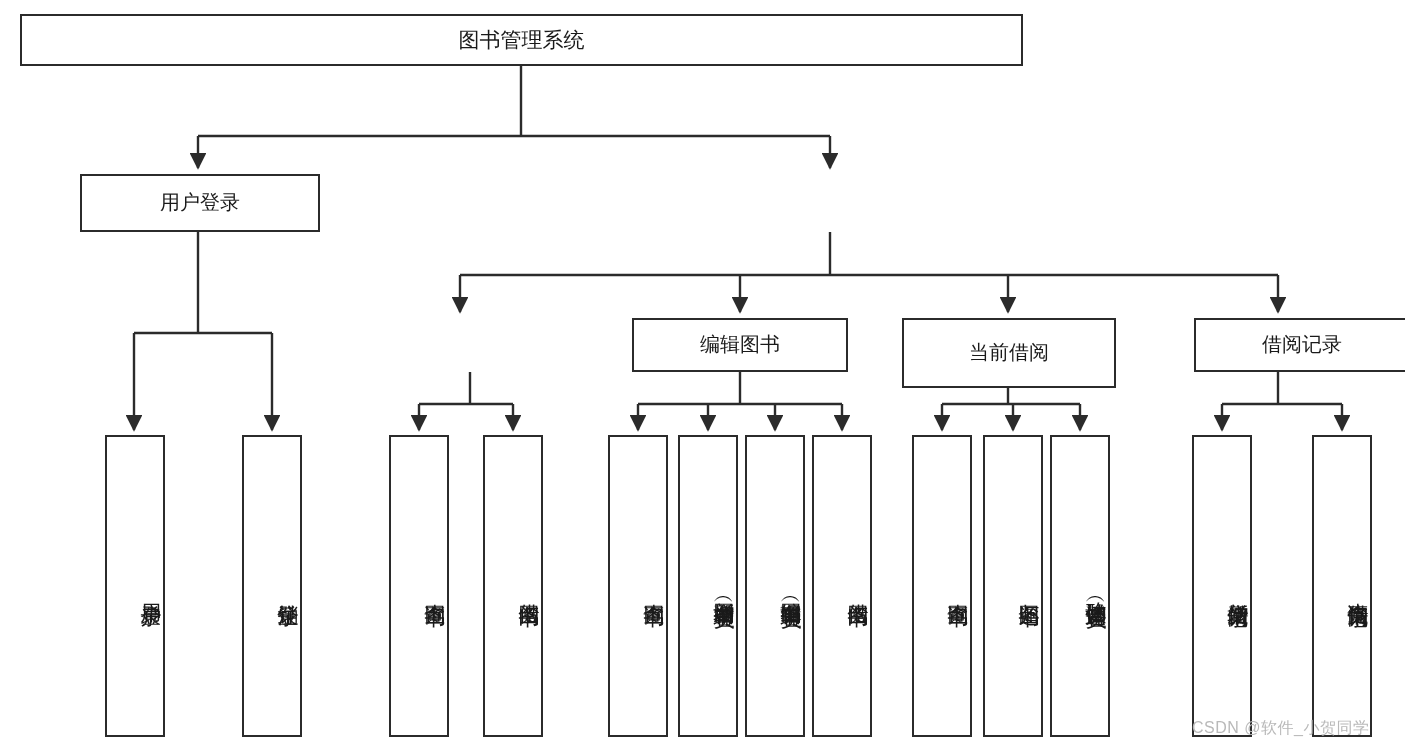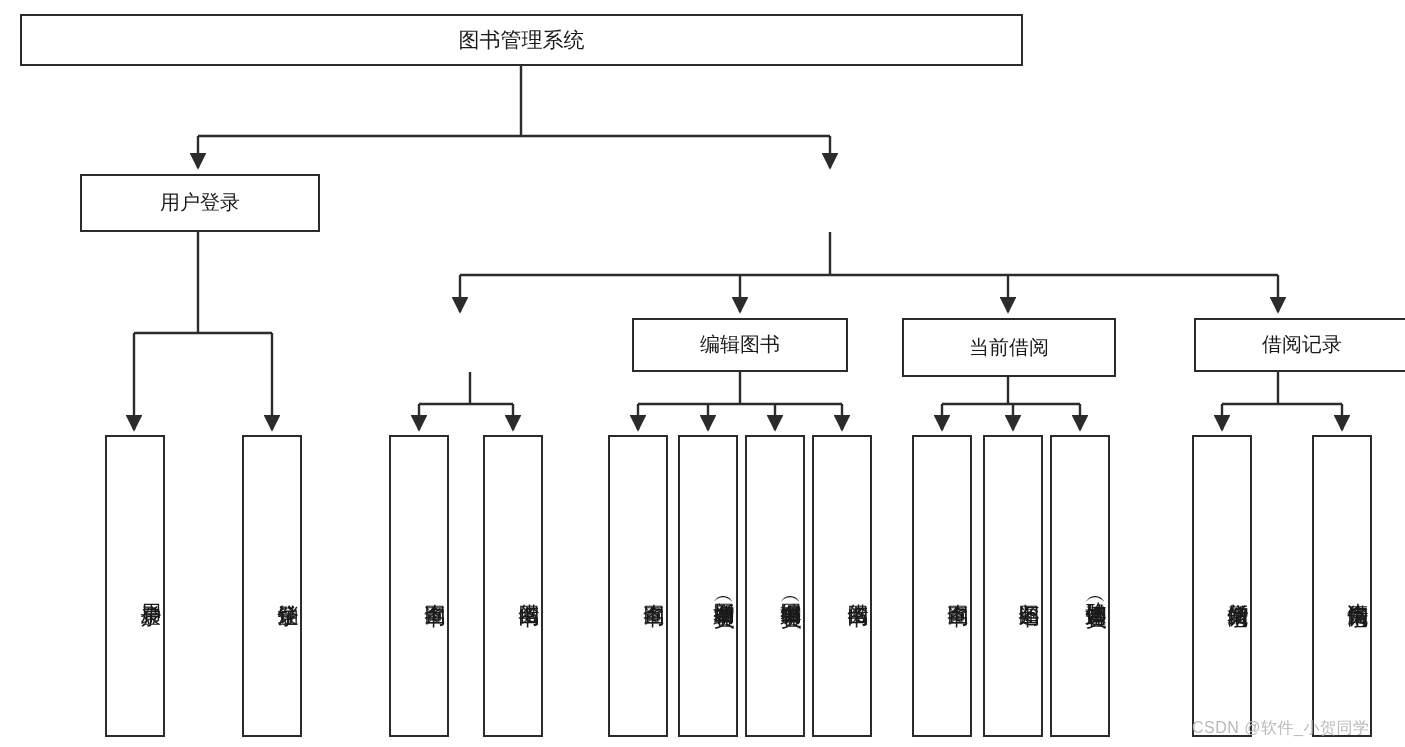--- a/index.html
+++ b/index.html
@@ -128,21 +128,21 @@
     <span>图书管理系统</span>
   </div>
 
   <div class="node level2" style="left: 80px; top: 174px; width: 240px; height: 58px;">
     <span>用户登录</span>
   </div>
 
   <div class="node level3" style="left: 632px; top: 318px; width: 216px; height: 54px;">
     <span>编辑图书</span>
   </div>
-  <div class="node level3" style="left: 902px; top: 318px; width: 214px; height: 59px;">
+  <div class="node level3" style="left: 902px; top: 318px; width: 214px; height: 70px;">
     <span>当前借阅</span>
   </div>
   <div class="node level3" style="left: 1170px; top: 318px; width: 216px; height: 54px; margin-left: 24px;">
     <span>借阅记录</span>
   </div>
 
   <div class="node leaf" style="left: 105px; top: 435px; width: 60px; height: 302px;">
     <span class="vlabel">用户登录</span>
   </div>
   <div class="node leaf" style="left: 242px; top: 435px; width: 60px; height: 302px;">

